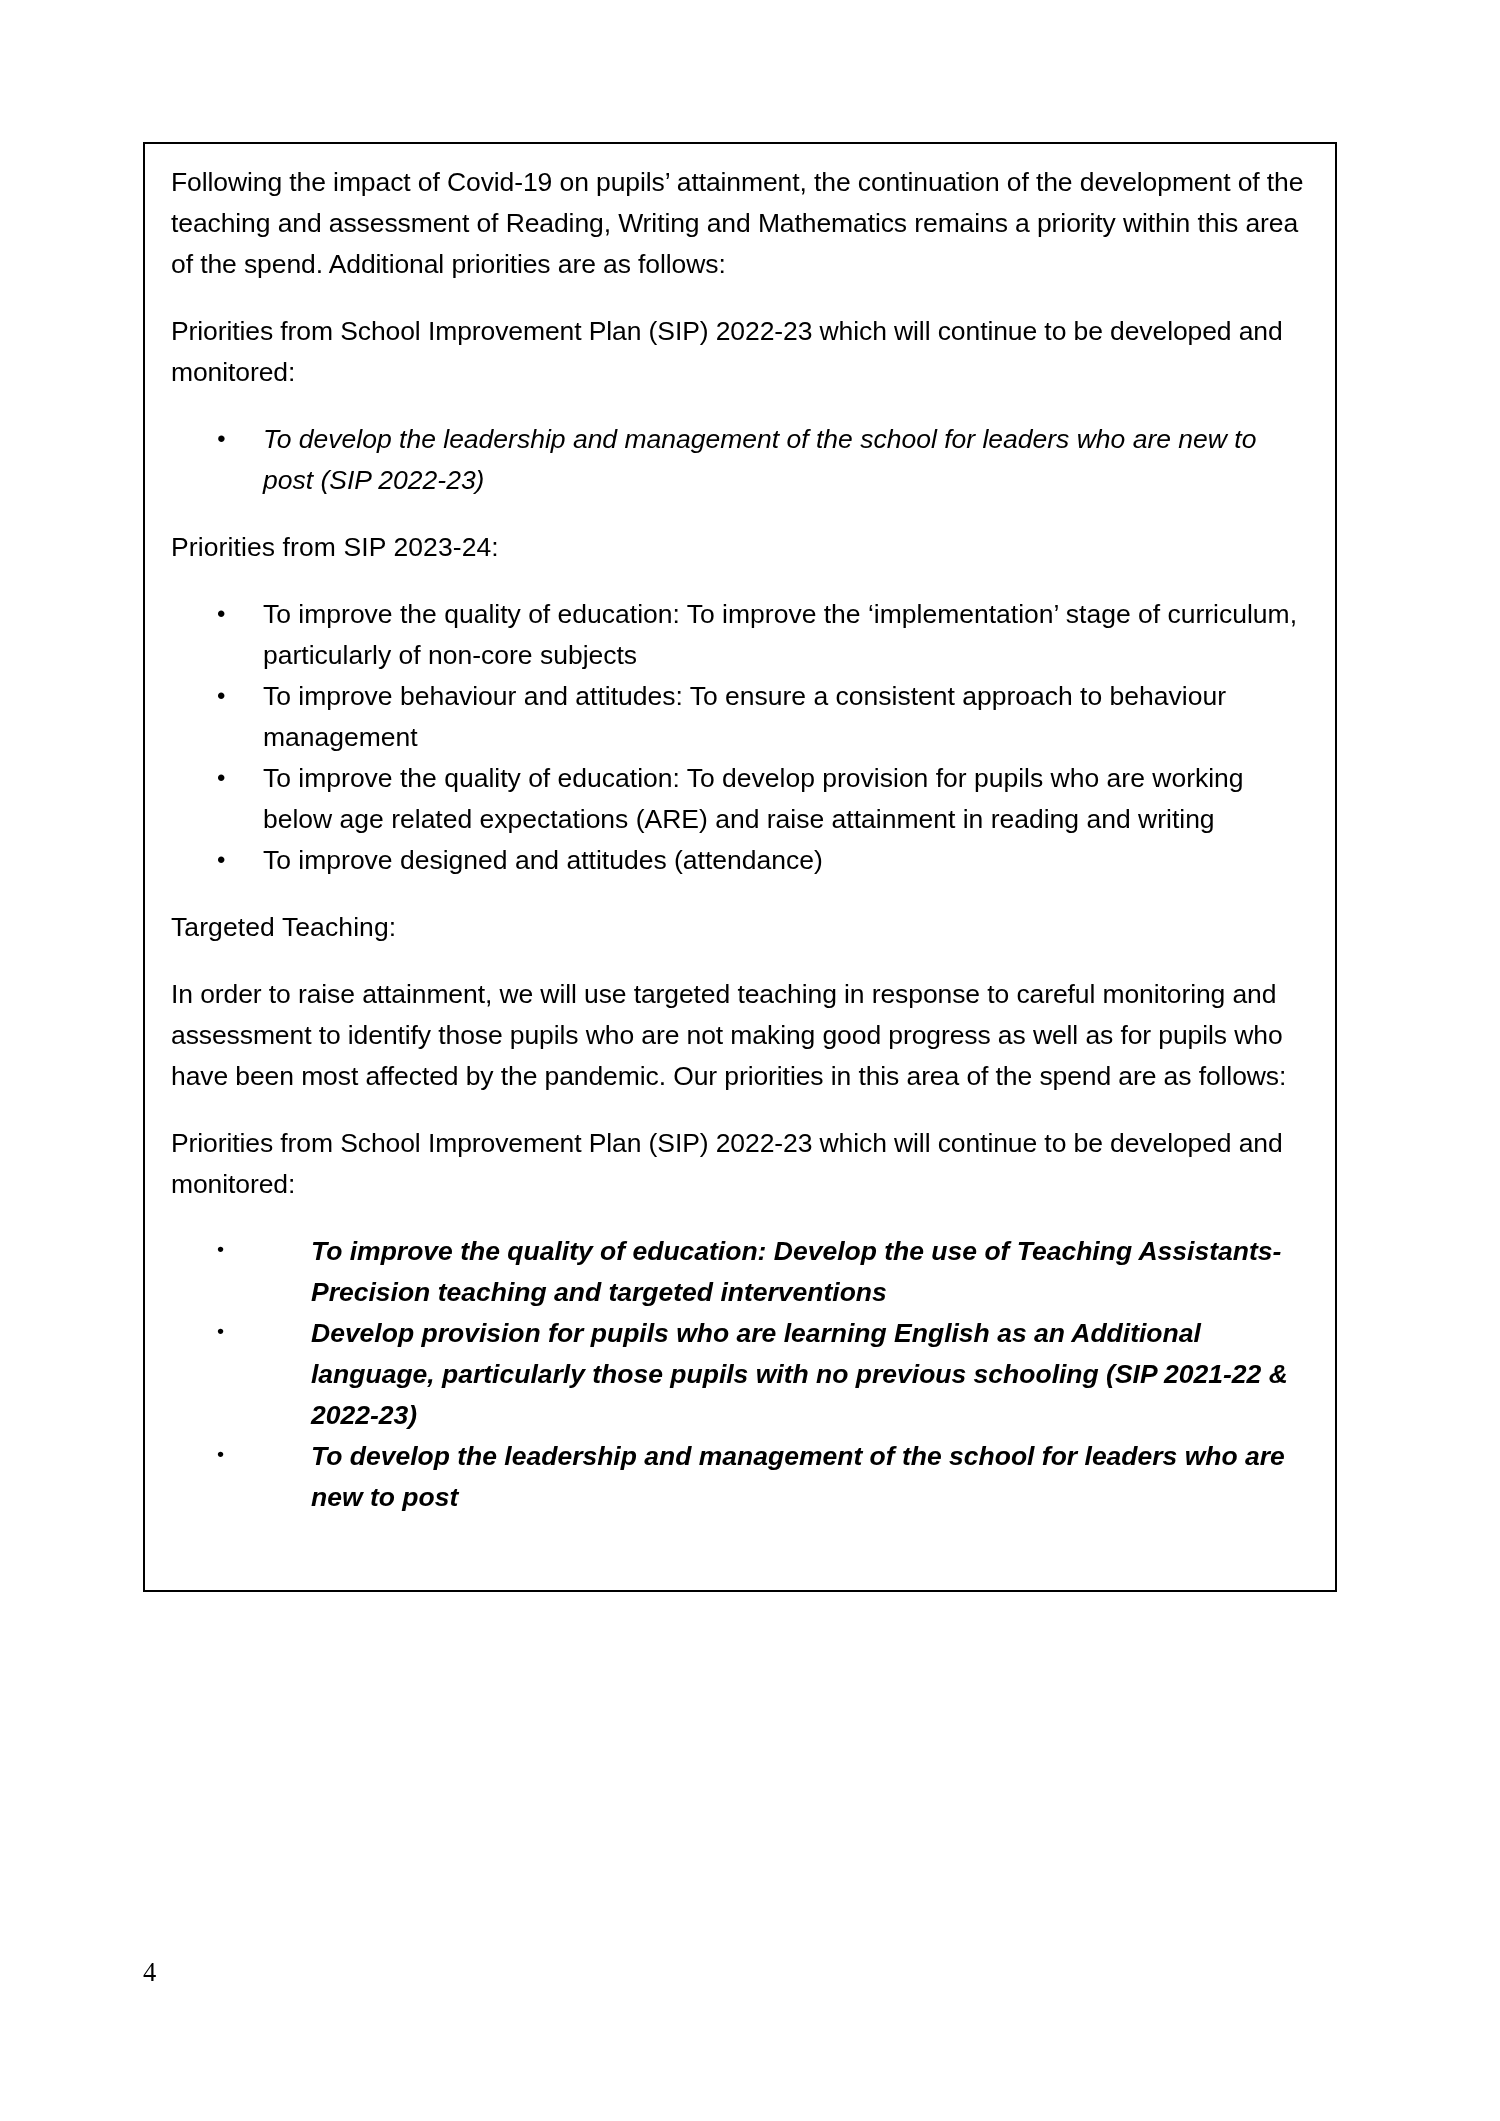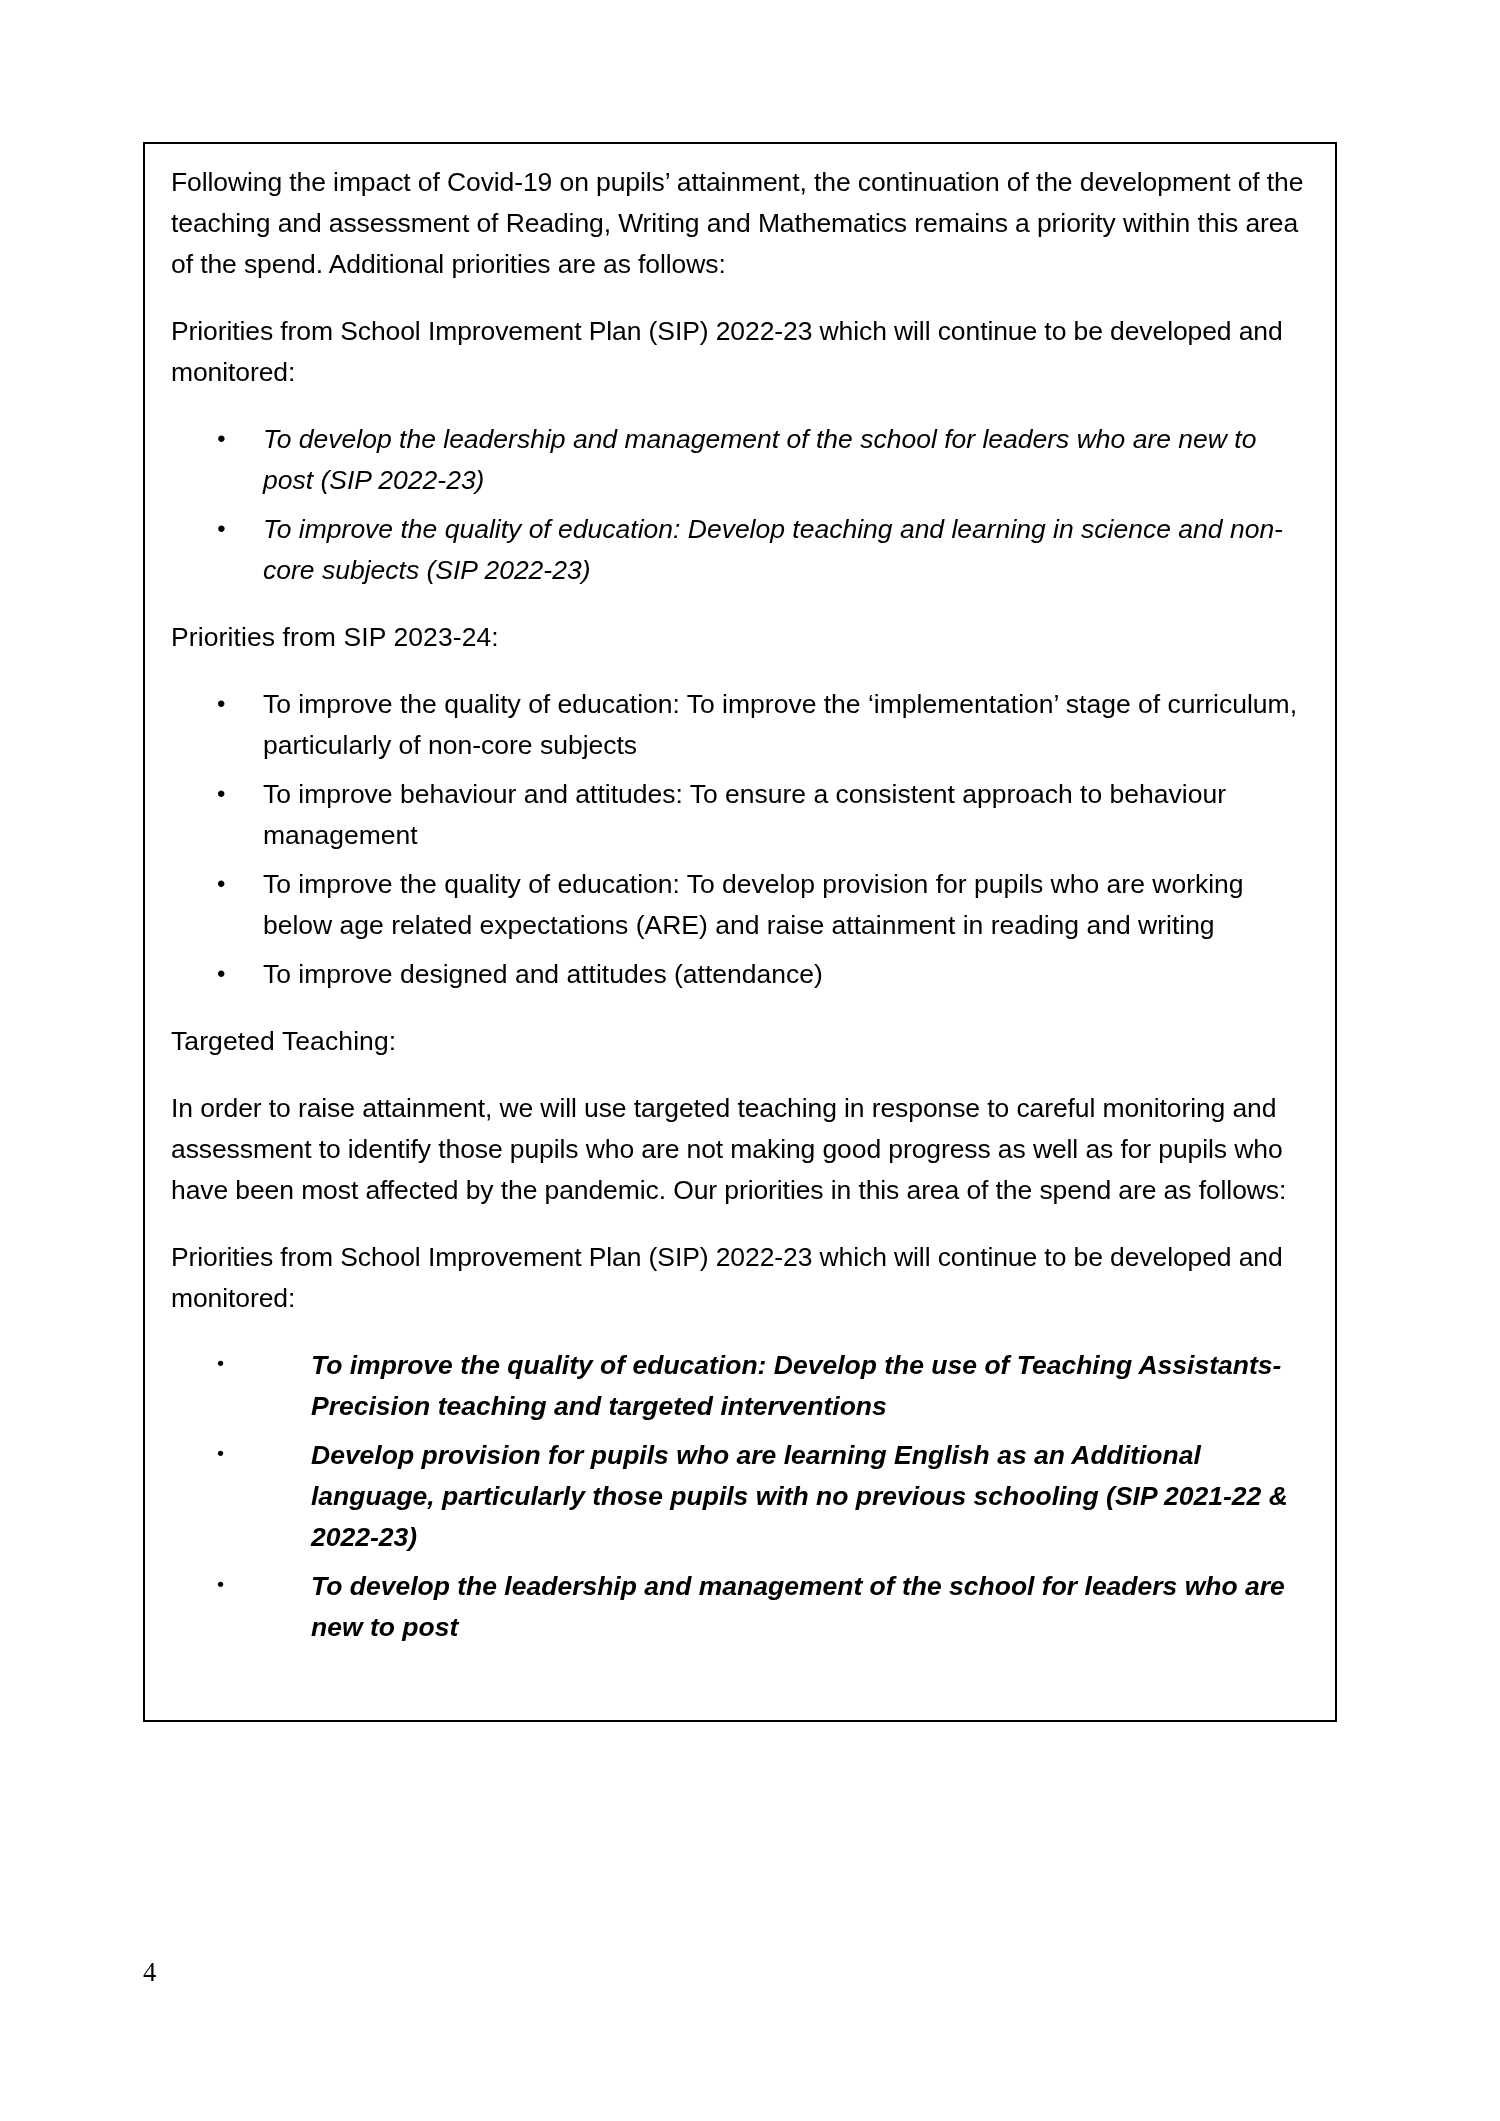--- a/index.html
+++ b/index.html
@@ -56,21 +56,21 @@
   ul.bullets {
     list-style: none;
     margin: 0 0 26px 0;
     padding: 0;
   }
 
   ul.bullets > li {
     position: relative;
     font-size: 26.5px;
     line-height: 41px;
-    margin: 8px 0 0 0;
+    margin: 0 0 0 0;
   }
 
   
   ul.indent-disc > li {
     padding-left: 92px;
   }
   ul.indent-disc > li::before {
     content: "\2022";
     position: absolute;
     left: 46px;
@@ -115,21 +115,20 @@
 <div class="page">
 
   <div class="content-frame">
 
     <p class="body-text">Following the impact of Covid-19 on pupils’ attainment, the continuation of the development of the teaching and assessment of Reading, Writing and Mathematics remains a priority within this area of the spend. Additional priorities are as follows:</p>
 
     <p class="body-text">Priorities from School Improvement Plan (SIP) 2022-23 which will continue to be developed and monitored:</p>
 
     <ul class="bullets indent-disc">
       <li class="italic">To develop the leadership and management of the school for leaders who are new to post (SIP 2022-23)</li>
-      <li class="italic">To improve the quality of education: Develop teaching and learning in science and non-core subjects (SIP 2022-23)</li>
     </ul>
 
     <p class="heading-bold">Priorities from SIP 2023-24:</p>
 
     <ul class="bullets indent-disc">
       <li class="bold">To improve the quality of education: To improve the ‘implementation’ stage of curriculum, particularly of non-core subjects</li>
       <li class="bold">To improve behaviour and attitudes: To ensure a consistent approach to behaviour management</li>
       <li class="bold">To improve the quality of education: To develop provision for pupils who are working below age related expectations (ARE) and raise attainment in reading and writing</li>
       <li class="bold">To improve designed and attitudes (attendance)</li>
     </ul>

